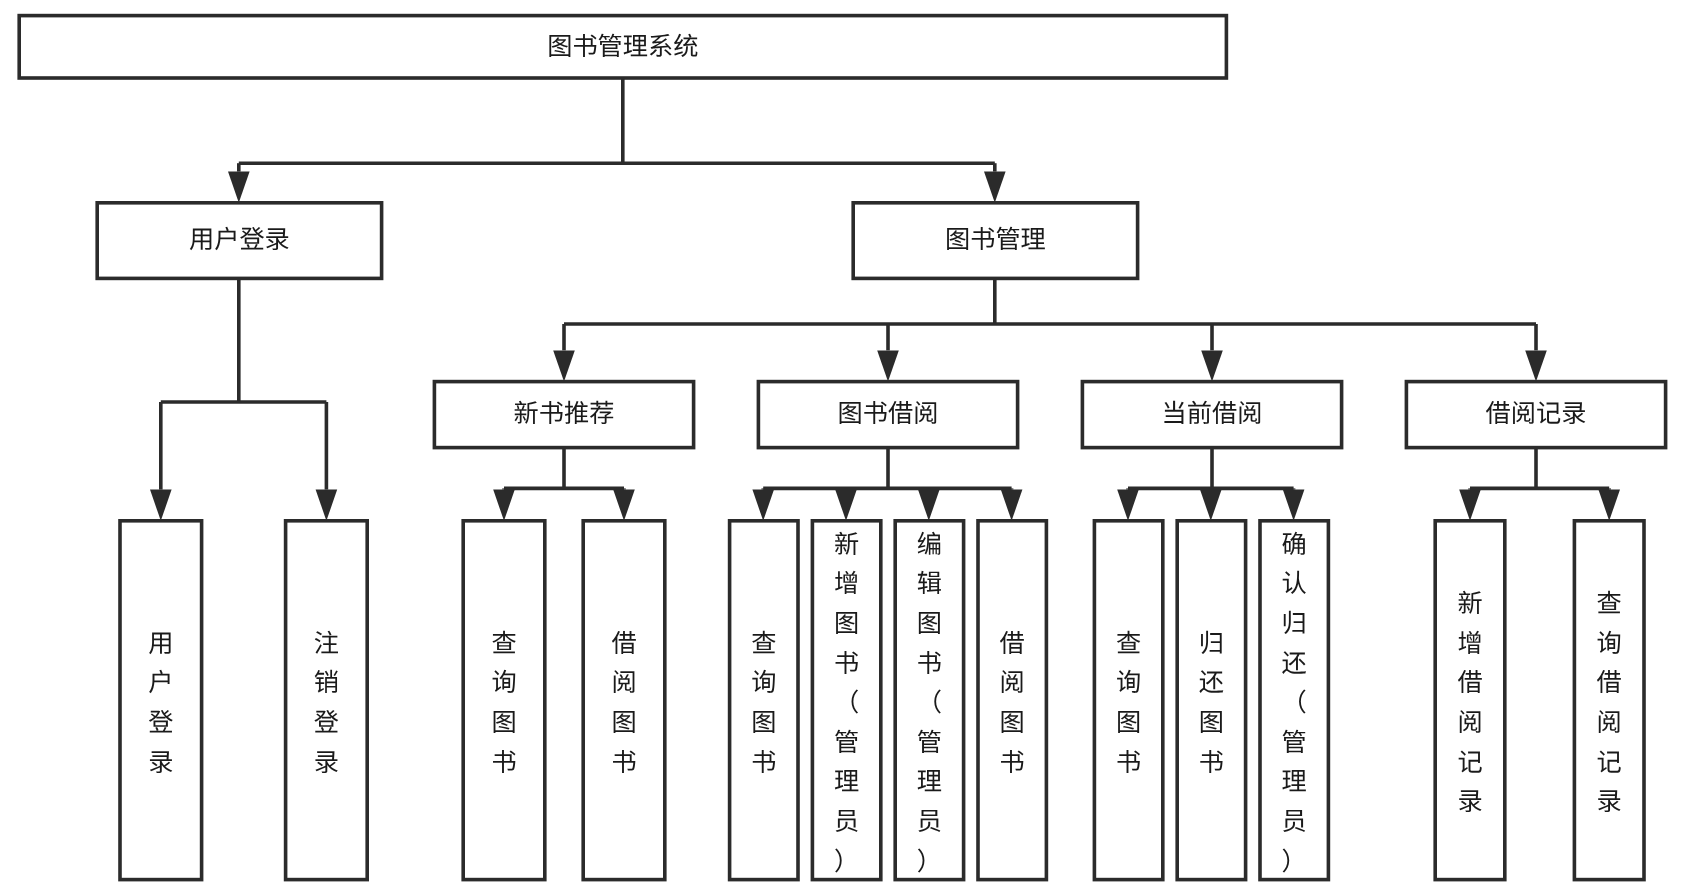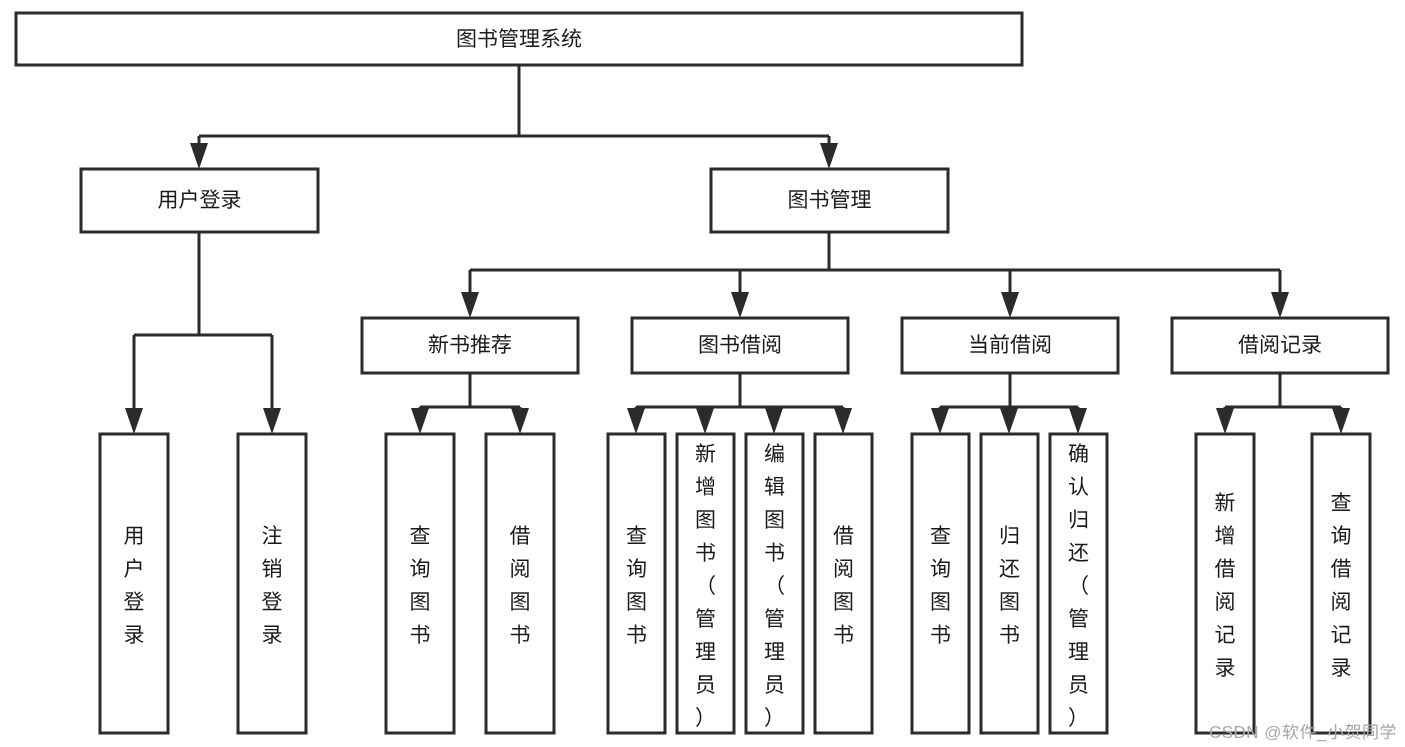--- a/index.html
+++ b/index.html
@@ -146,14 +146,13 @@
         <text x="1009.5" y="543.24" class="node-label-v"><tspan x="1009.5" dy="0">归</tspan><tspan x="1009.5" dy="33">还</tspan><tspan x="1009.5" dy="33">图</tspan><tspan x="1009.5" dy="33">书</tspan></text>
         <rect x="1050" y="434" width="57" height="299" rx="0" class="node-box"></rect>
         <text x="1078.5" y="460.74" class="node-label-v"><tspan x="1078.5" dy="0">确</tspan><tspan x="1078.5" dy="33">认</tspan><tspan x="1078.5" dy="33">归</tspan><tspan x="1078.5" dy="33">还</tspan><tspan x="1078.5" dy="33">（</tspan><tspan x="1078.5" dy="33">管</tspan><tspan x="1078.5" dy="33">理</tspan><tspan x="1078.5" dy="33">员</tspan><tspan x="1078.5" dy="33">）</tspan></text>
         <rect x="1196" y="434" width="58" height="299" rx="0" class="node-box"></rect>
         <text x="1225" y="510.24" class="node-label-v"><tspan x="1225" dy="0">新</tspan><tspan x="1225" dy="33">增</tspan><tspan x="1225" dy="33">借</tspan><tspan x="1225" dy="33">阅</tspan><tspan x="1225" dy="33">记</tspan><tspan x="1225" dy="33">录</tspan></text>
         <rect x="1312" y="434" width="58" height="299" rx="0" class="node-box"></rect>
         <text x="1341" y="510.24" class="node-label-v"><tspan x="1341" dy="0">查</tspan><tspan x="1341" dy="33">询</tspan><tspan x="1341" dy="33">借</tspan><tspan x="1341" dy="33">阅</tspan><tspan x="1341" dy="33">记</tspan><tspan x="1341" dy="33">录</tspan></text>
       </g>
   </svg>
 
-  <div class="watermark">CSDN @软件_小贺同学</div>
 </div>
 
 </body></html>

